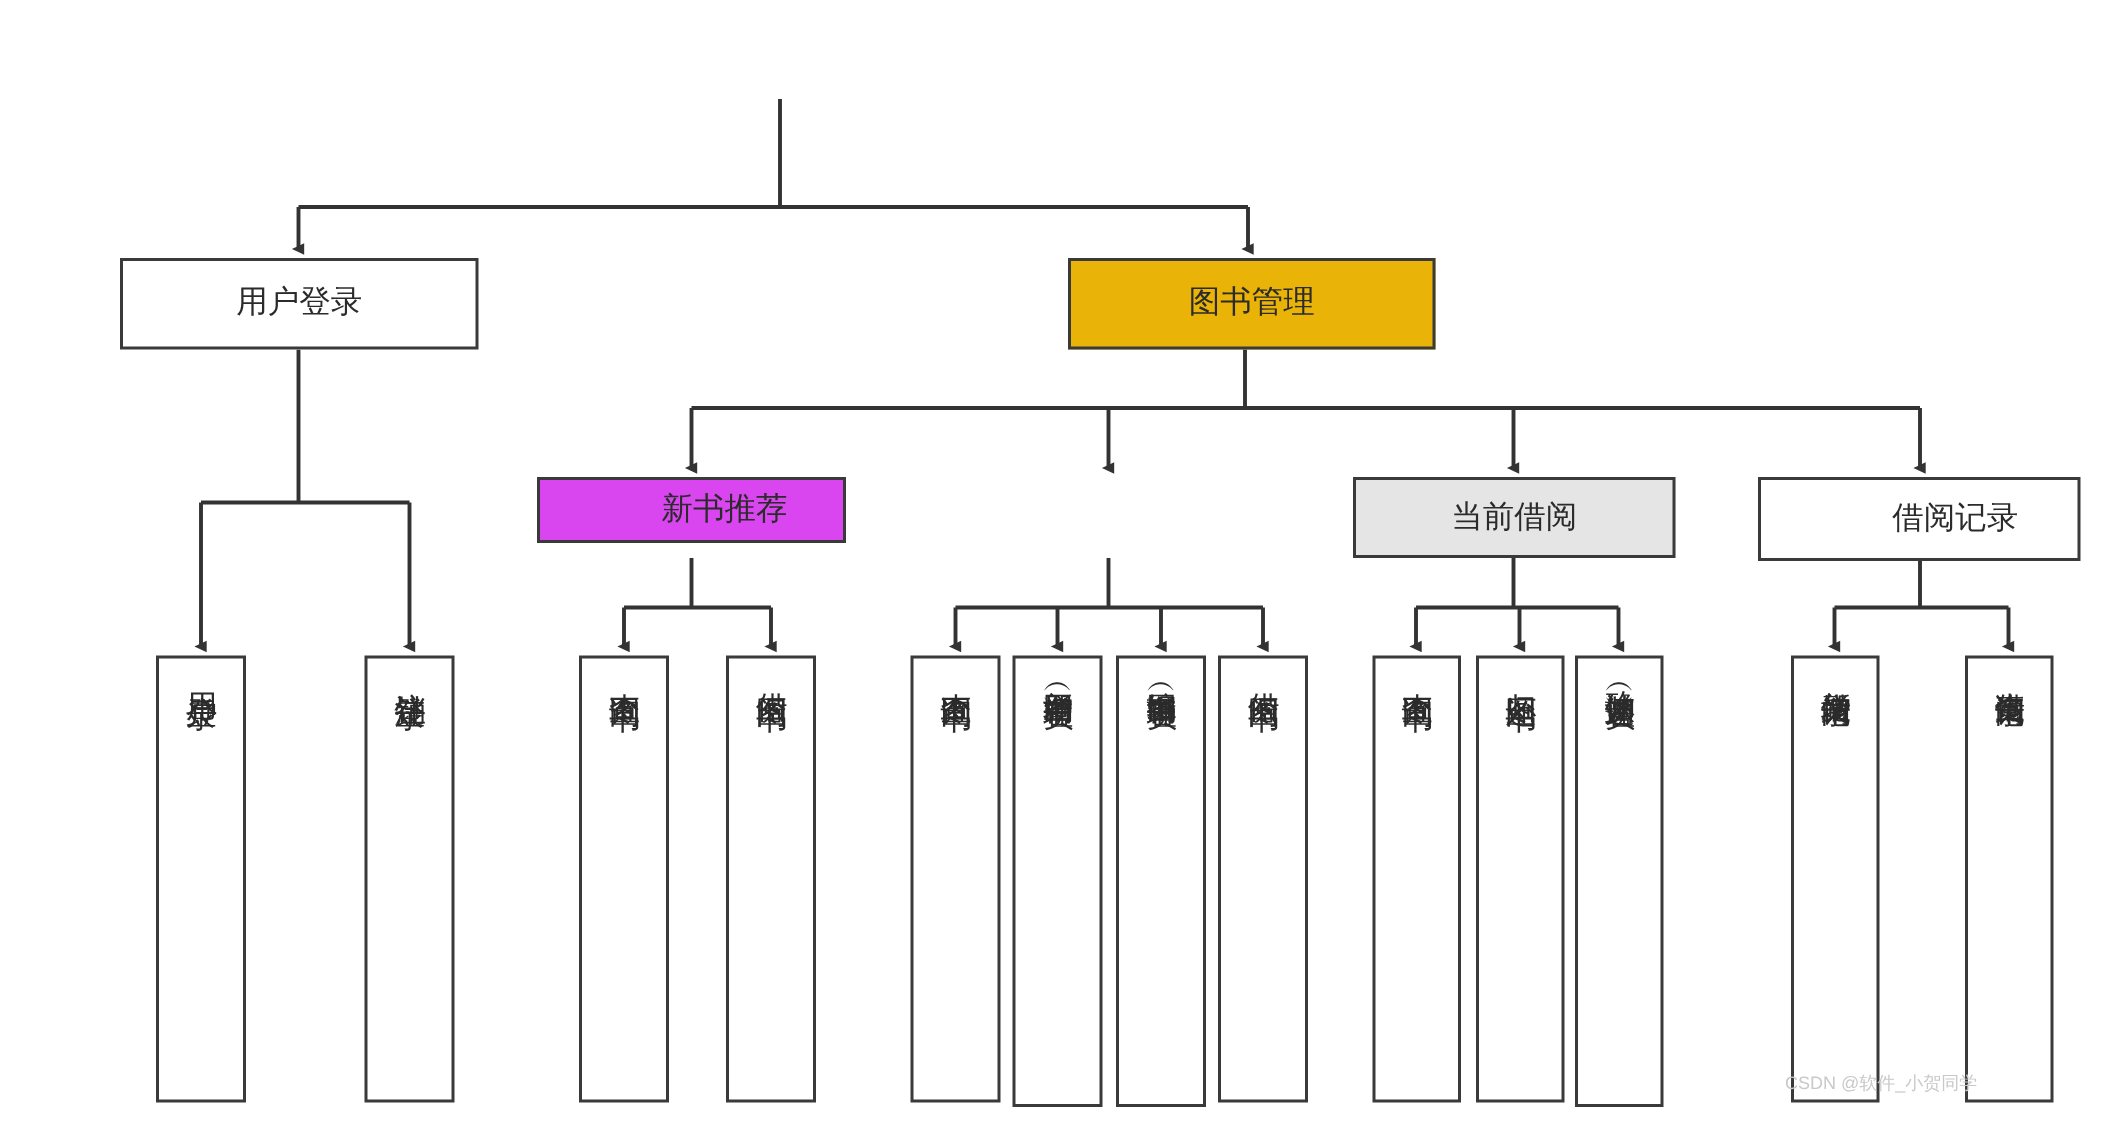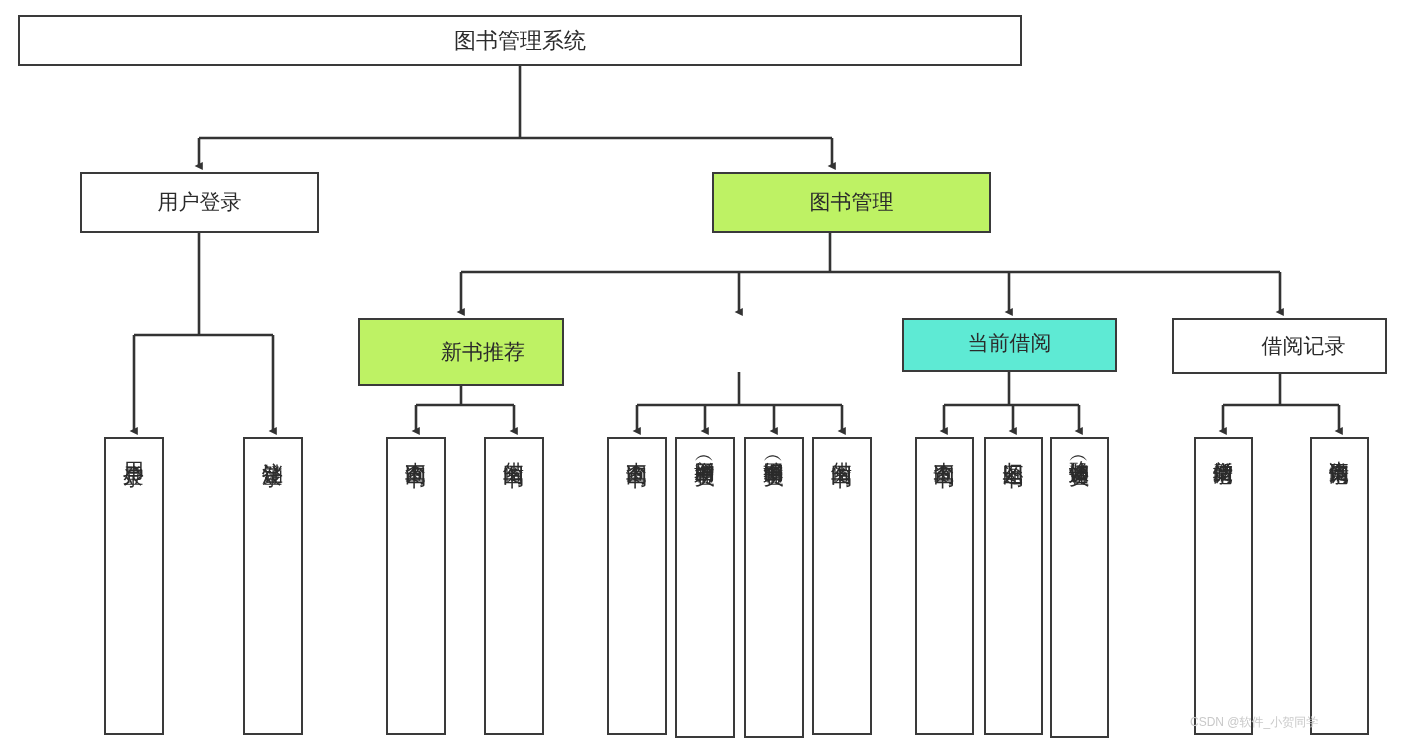--- a/index.html
+++ b/index.html
@@ -124,35 +124,32 @@
       <path d="M1013,405 L1013,431" marker-end="url(#arrow)"></path>
       <path d="M1079,405 L1079,431" marker-end="url(#arrow)"></path>
 
       <path d="M1280,372 L1280,405"></path>
       <path d="M1223,405 L1339,405"></path>
       <path d="M1223,405 L1223,431" marker-end="url(#arrow)"></path>
       <path d="M1339,405 L1339,431" marker-end="url(#arrow)"></path>
     </g>
   </svg>
 
-  <div class="node horiz root" style="left: 18px; top: 15px; width: 1004px; height: 51px; border-color: rgb(58, 58, 58); background: rgb(255, 255, 255);">
-    <span class="node-label" style="color: rgb(43, 43, 43);">图书管理系统</span>
-  </div>
 
   <div class="node horiz" style="left: 80px; top: 172px; width: 239px; height: 61px; border-color: rgb(58, 58, 58); background: rgb(255, 255, 255);">
     <span class="node-label" style="color: rgb(43, 43, 43);">用户登录</span>
   </div>
-  <div class="node horiz" style="left: 712px; top: 172px; width: 279px; height: 61px; border-color: rgb(58, 58, 58); background: #bef264;">
+  <div class="node horiz" style="left: 712px; top: 172px; width: 245px; height: 61px; border-color: rgb(58, 58, 58); background: #eab308;">
     <span class="node-label" style="color: rgb(43, 43, 43);">图书管理</span>
   </div>
 
-  <div class="node horiz" style="left: 358px; top: 318px; width: 206px; height: 68px; border-color: rgb(58, 58, 58); background: #bef264; padding-left: 44px;">
+  <div class="node horiz" style="left: 358px; top: 318px; width: 206px; height: 44px; border-color: rgb(58, 58, 58); background: #d946ef; padding-left: 44px;">
     <span class="node-label" style="color: rgb(43, 43, 43);">新书推荐</span>
   </div>
-  <div class="node horiz" style="left: 902px; top: 318px; width: 215px; height: 54px; border-color: rgb(58, 58, 58); background: #5eead4; font-family: Liberation Mono, monospace;">
+  <div class="node horiz" style="left: 902px; top: 318px; width: 215px; height: 54px; border-color: rgb(58, 58, 58); background: #e5e5e5;">
     <span class="node-label" style="color: rgb(43, 43, 43);">当前借阅</span>
   </div>
   <div class="node horiz" style="left: 1172px; top: 318px; width: 215px; height: 56px; border-color: rgb(58, 58, 58); background: rgb(255, 255, 255); padding-left: 48px;">
     <span class="node-label" style="color: rgb(43, 43, 43);">借阅记录</span>
   </div>
 
   <div class="node vert" style="left: 104px; top: 437px; width: 60px; height: 298px; border-color: rgb(58, 58, 58); background: rgb(255, 255, 255);">
     <span class="node-label" style="color: rgb(43, 43, 43);">用户登录</span>
   </div>
   <div class="node vert" style="left: 243px; top: 437px; width: 60px; height: 298px; border-color: rgb(58, 58, 58); background: rgb(255, 255, 255);">

